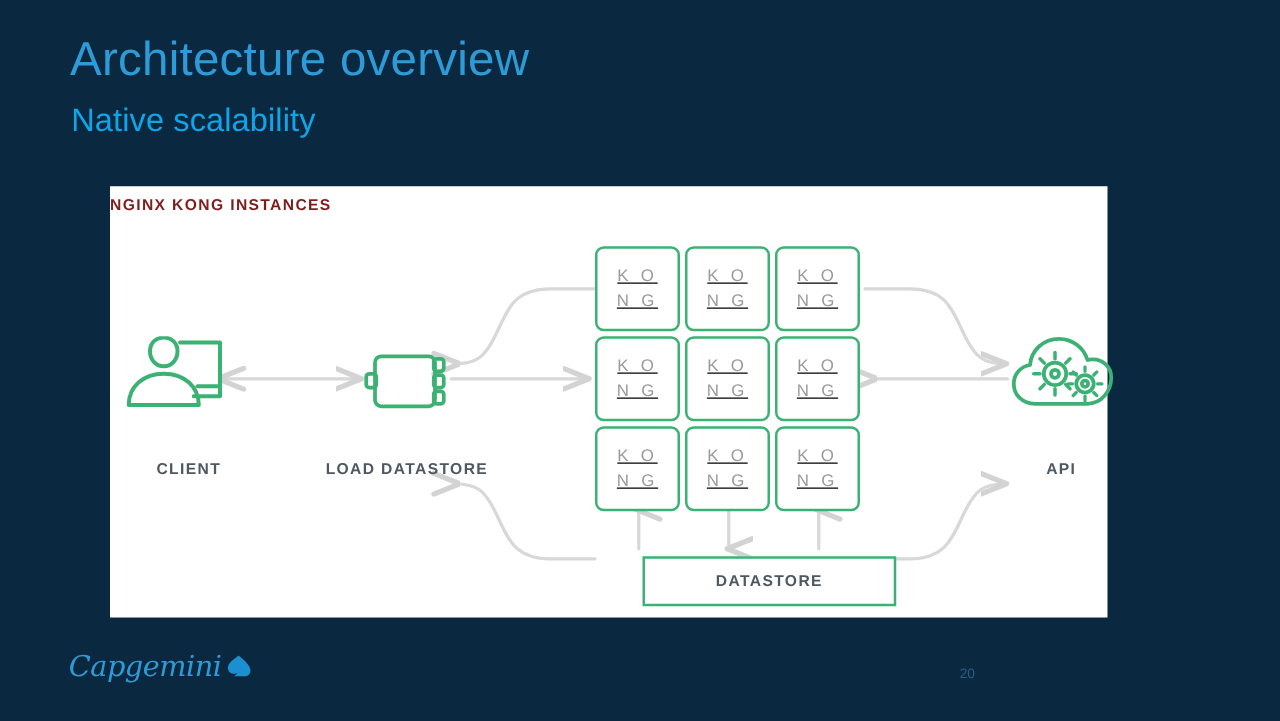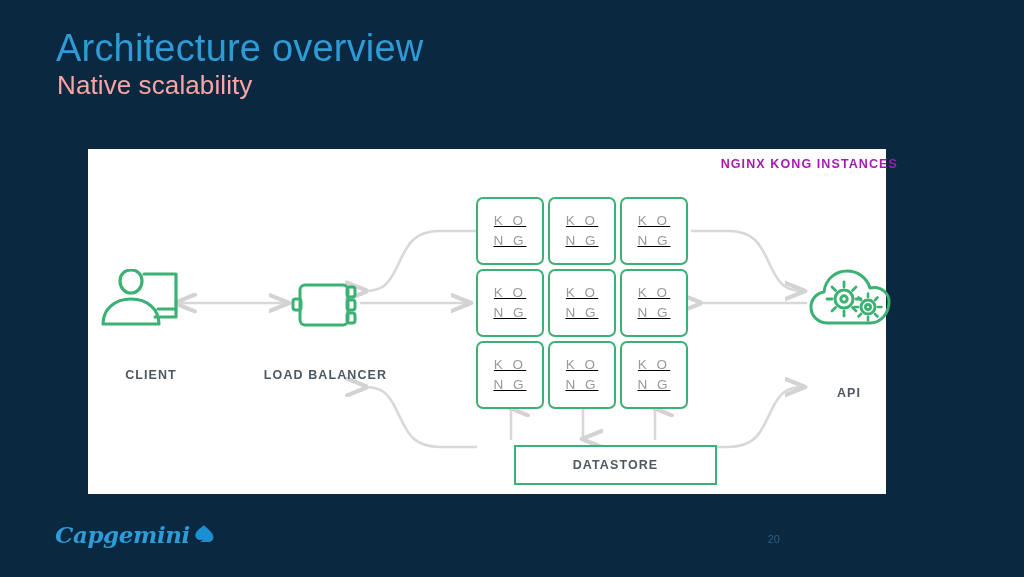--- a/index.html
+++ b/index.html
@@ -11,35 +11,35 @@
   }
   .slide { position: relative; width: 836px; height: 577px; background: #0a2840; padding-left: 10px; }
 
   
   .slide-title {
     position: absolute; left: 56px; top: 28px;
     font-size: 38px; font-weight: 400; color: #2e9bd6;
     letter-spacing: 0.2px; line-height: 1.1;
   }
   .slide-subtitle {
-    position: absolute; left: 57px; top: 71px;
-    font-size: 26px; font-weight: 400; color: #fca5a5;
+    position: absolute; left: 57px; top: 82px;
+    font-size: 26px; font-weight: 400; color: #0ea5e9;
     letter-spacing: 0.1px; line-height: 1.1;
   }
 
   
   .panel {
     position: absolute; left: 88px; top: 149px;
     width: 798px; height: 345px; background: #ffffff;
   }
 
   .diagram-heading {
-    position: absolute; left: 12px; top: -22px; width: 798px;
-    text-align: right;
-    font-size: 12.5px; font-weight: bold; color: #a21caf;
+    position: absolute; left: 0; top: -22px; width: 798px;
+    text-align: left;
+    font-size: 12.5px; font-weight: bold; color: #7f1d1d;
     letter-spacing: 1.1px;
   }
   .panel .diagram-heading { top: 8px; }
 
   .node-label {
     position: absolute;
     font-size: 12.5px; font-weight: bold; color: #4e5861;
     letter-spacing: 1.1px; text-align: center;
   }
 
@@ -73,21 +73,21 @@
   
   .svg-layer {
     position: absolute; left: 0; top: 0; width: 798px; height: 345px;
     pointer-events: none;
   }
   .icon-layer { position: absolute; pointer-events: none; }
 
   
   .logo {
     position: absolute; left: 55px; top: 521px;
-    display: flex; align-items: center; gap: 4px; font-weight: bold;
+    display: flex; align-items: center; gap: 4px;
   }
   .logo-word {
     font-family: "DejaVu Serif", serif;
     font-style: italic;
     font-size: 23px; color: #2e9bd6; letter-spacing: -0.4px;
   }
   .page-number {
     position: absolute; right: 56px; top: 533px;
     font-size: 11px; color: #2b5f82;
   }
@@ -154,21 +154,21 @@
 
     <svg class="icon-layer" style="left:200px; top:128px;" width="74" height="56" viewBox="0 0 74 56">
       <g fill="none" stroke="#3bb273" stroke-width="3" stroke-linecap="round" stroke-linejoin="round">
         <rect x="12" y="8" width="48" height="40" rx="5"></rect>
         <rect x="5" y="22" width="8" height="11" rx="2.5"></rect>
         <rect x="59" y="10" width="8" height="10" rx="2.5"></rect>
         <rect x="59" y="23" width="8" height="10" rx="2.5"></rect>
         <rect x="59" y="36" width="8" height="10" rx="2.5"></rect>
       </g>
     </svg>
-    <div class="node-label" style="left:160px; top:219px; width:155px;">LOAD BALANCER</div>
+    <div class="node-label" style="left:160px; top:219px; width:155px;">LOAD DATASTORE</div>
 
     <div class="kong-box" style="left:388px; top:48px;">
       <div class="kong-text">
         <span>K O</span>
         <span>N G</span>
       </div>
     </div>
     <div class="kong-box" style="left:460px; top:48px;">
       <div class="kong-text">
         <span>K O</span>
@@ -242,21 +242,21 @@
           <line x1="60" y1="53.5" x2="60" y2="50"></line>
           <line x1="50" y1="40" x2="46.5" y2="40"></line>
           <line x1="73.5" y1="40" x2="70" y2="40"></line>
           <line x1="53" y1="33" x2="50.5" y2="30.5"></line>
           <line x1="69.5" y1="49.5" x2="67" y2="47"></line>
           <line x1="67" y1="33" x2="69.5" y2="30.5"></line>
           <line x1="50.5" y1="49.5" x2="53" y2="47"></line>
         </g>
       </g>
     </svg>
-    <div class="node-label" style="left:701px; top:237px; width:120px;">API</div>
+    <div class="node-label" style="left:701px; top:219px; width:120px;">API</div>
 
     <div class="datastore" style="left:394px; top:296px;">
       <span class="datastore-text">DATASTORE</span>
     </div>
 
   </div>
 
   <div class="logo">
     <span class="logo-word">Capgemini</span>
     <svg width="24" height="24" viewBox="0 0 24 24">

